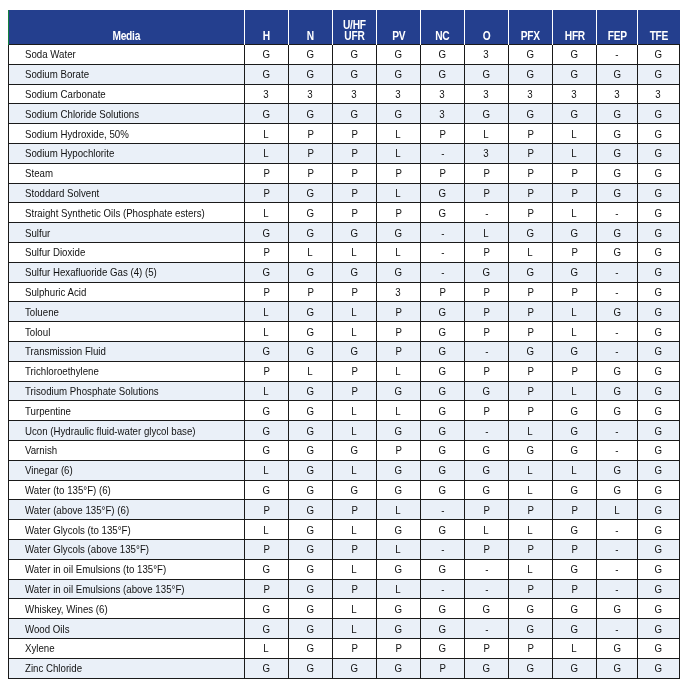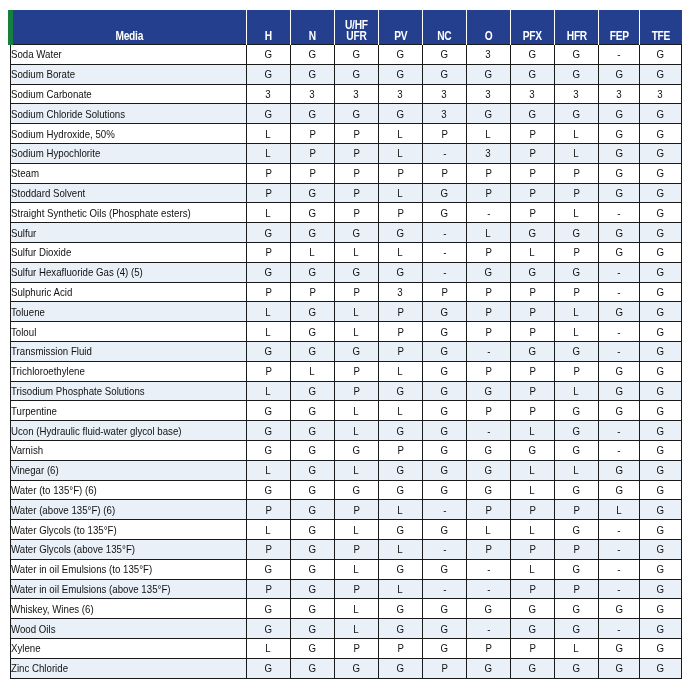--- a/index.html
+++ b/index.html
@@ -23,33 +23,33 @@
     height: 32px;
     padding: 0;
     text-align: center;
     vertical-align: bottom;
     padding-bottom: 2px;
     border-left: 1px solid #ffffff;
     line-height: 11px;
     transform-origin: center;
     letter-spacing: -0.3px;
   }
-  table.compat th:first-child { border-left: 5px solid #15803d; }
+  table.compat th:first-child { border-left: 1px solid #15803d; }
   table.compat th .hdr { display: inline-block; transform: scaleX(0.85); }
   table.compat td {
     height: 18.8px;
     padding: 0;
     border: 1px solid #1a1a1a;
     text-align: center;
     vertical-align: middle;
     line-height: 12px;
   }
   table.compat td.media {
     text-align: left;
-    padding-left: 0;
+    padding-left: 16px;
     white-space: nowrap;
     overflow: hidden;
   }
   table.compat td span { display: inline-block; transform: scaleX(0.88); transform-origin: left center; }
   table.compat td.val span { transform-origin: center center; }
   tr.alt td { background: #eaf0f8; }
   tr.row td { background: #ffffff; }
 </style>
 </head>
 <body>

